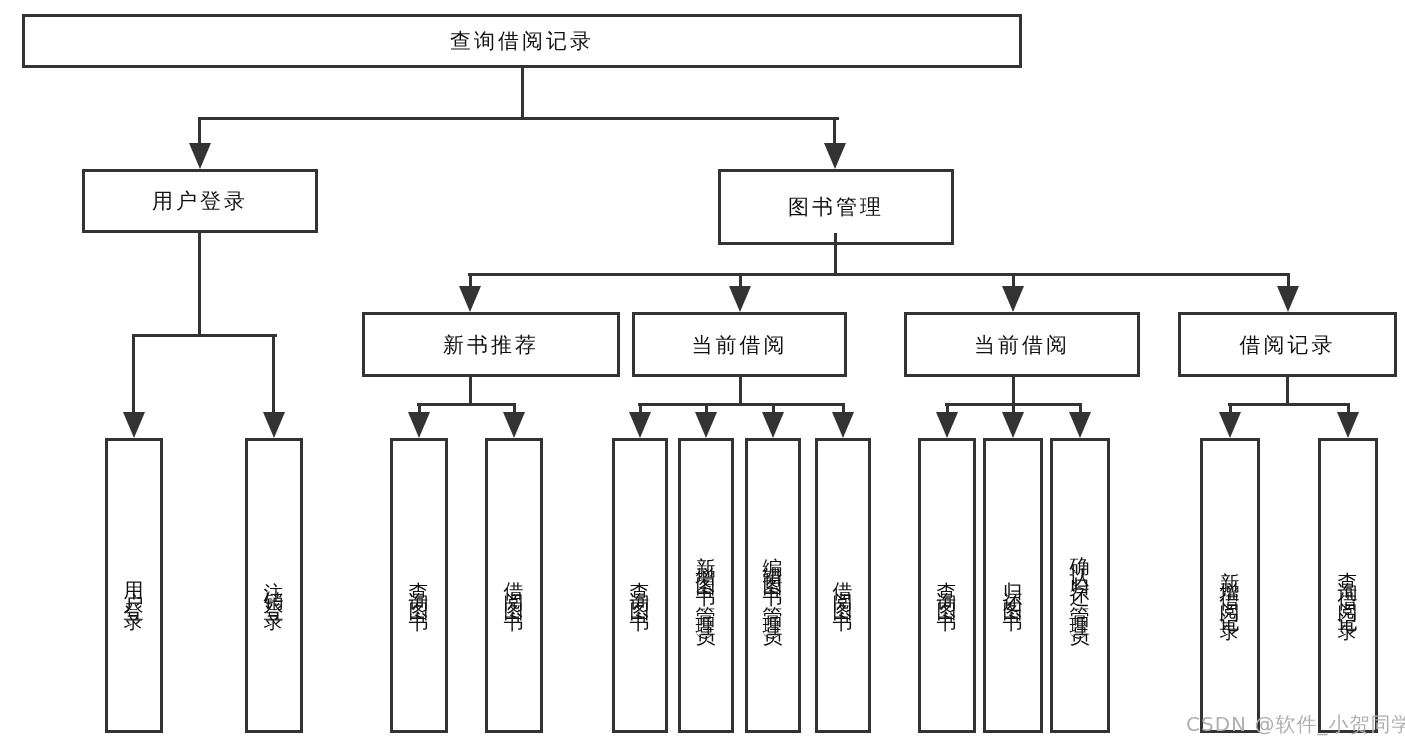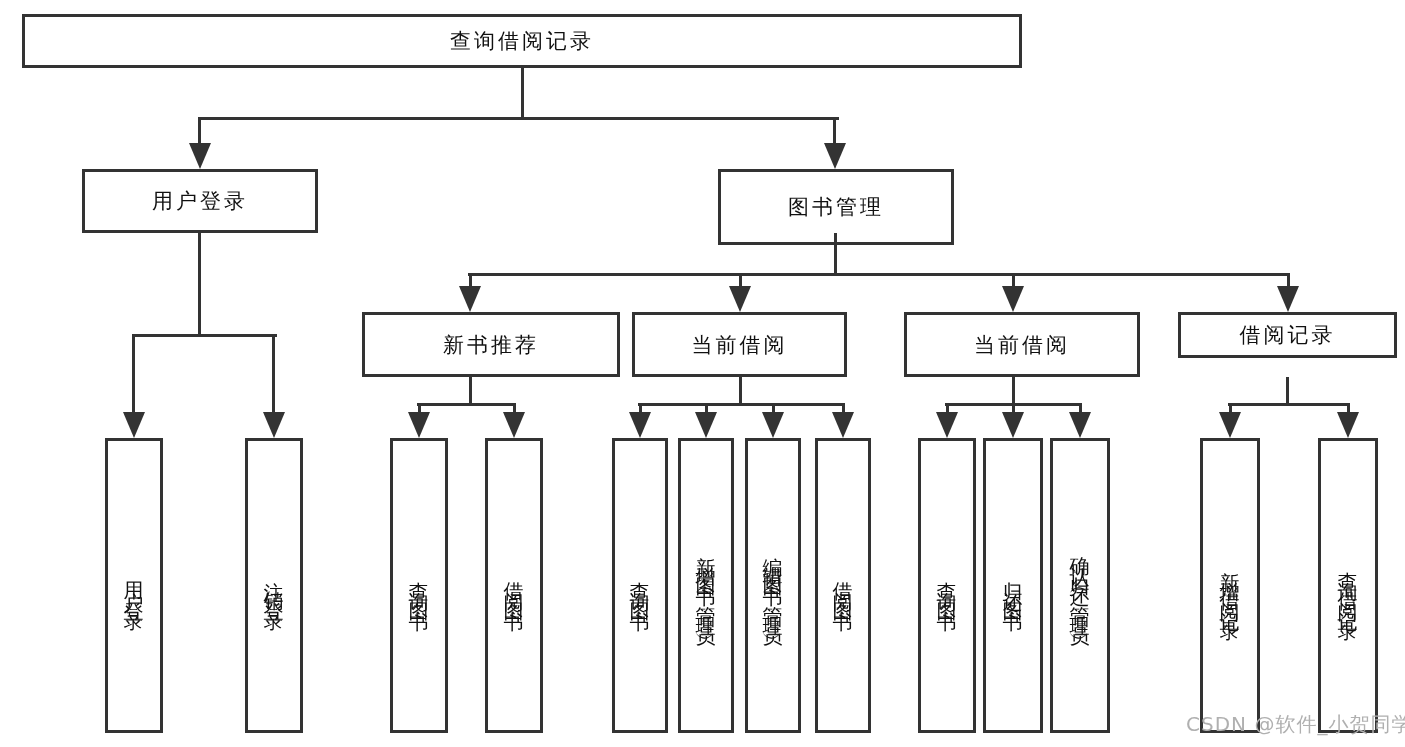--- a/index.html
+++ b/index.html
@@ -100,21 +100,21 @@
 
   <div class="node" style="left:362px; top:312px; width:258px; height:65px;">
     <span class="hlabel">新书推荐</span>
   </div>
   <div class="node" style="left:632px; top:312px; width:215px; height:65px;">
     <span class="hlabel">当前借阅</span>
   </div>
   <div class="node" style="left:904px; top:312px; width:236px; height:65px;">
     <span class="hlabel">当前借阅</span>
   </div>
-  <div class="node" style="left:1178px; top:312px; width:219px; height:46px;">
+  <div class="node" style="left:1178px; top:312px; width:219px; height:65px;">
     <span class="hlabel">借阅记录</span>
   </div>
 
   <div class="line" style="left:469px; top:377px; width:3px; height:28px;"></div>
   <div class="line" style="left:417px; top:403px; width:99px; height:3px;"></div>
   <div class="line" style="left:418px; top:403px; width:3px; height:11px;"></div>
   <div class="arrow" style="left:408px; top:412px;"></div>
   <div class="line" style="left:513px; top:403px; width:3px; height:11px;"></div>
   <div class="arrow" style="left:503px; top:412px;"></div>
 

